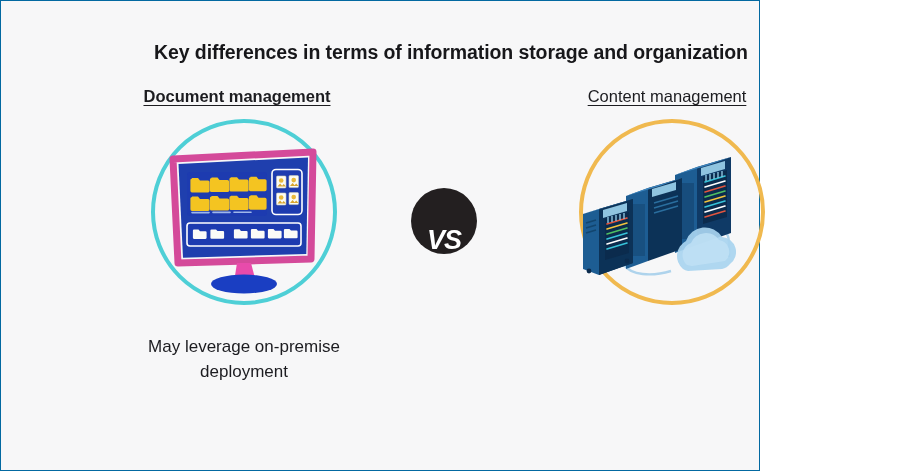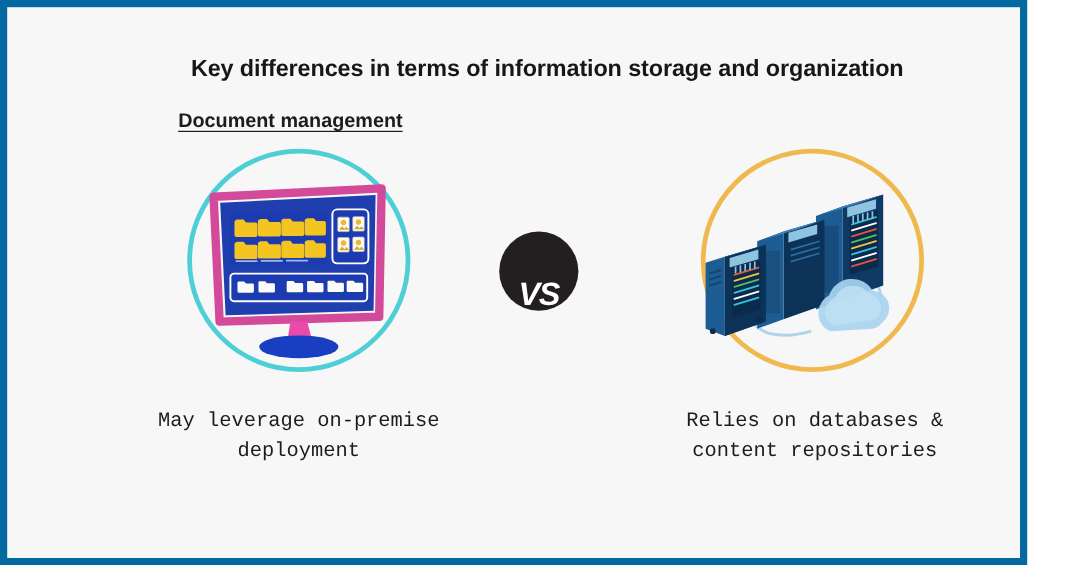--- a/index.html
+++ b/index.html
@@ -9,25 +9,25 @@
   }
   body {
     width: 900px;
     height: 471px;
     overflow: hidden;
     font-family: "Liberation Sans", sans-serif;
   }
 
   #infographic {
     position: relative;
-    width: 856px;
+    width: 760px;
     height: 471px;
     box-sizing: border-box;
     background: #f7f7f8;
-    border: 6px solid #0369a1;
+    border: 1px solid #0369a1;
     padding-left: 28px;
   }
 
   
   .title {
     position: absolute;
     top: 40px;
     left: 0;
     width: 900px;
     text-align: center;
@@ -99,21 +99,20 @@
   }
 
   
   .caption {
     position: absolute;
     top: 334px;
     font-size: 17px;
     line-height: 1.45;
     color: #1c1c20;
     text-align: center;
-    font-family: Liberation Mono, monospace;
   }
   .caption.left  { left: 103px; width: 280px; }
   .caption.right { left: 533px; width: 280px; }
 </style>
 </head>
 <body>
 
 <div id="infographic">
 
   <div class="title">Key differences in terms of information storage and organization</div>
@@ -192,20 +191,21 @@
       </svg>
     </div>
   </div>
 
   <div class="caption left">May leverage on-premise deployment</div>
 
   <div class="vs-badge">
     <span>VS</span>
   </div>
 
+  <div class="col-head right">Content management</div>
 
   <div class="circle-wrap right">
     <div class="ring gold"></div>
     <div class="illus">
       <svg viewBox="0 0 186 186" xmlns="http://www.w3.org/2000/svg">
 
         <g fill="none" stroke="#aed3ec" stroke-width="2.4">
           <path d="M45,146 C52,156 72,158 92,152"></path>
           <path d="M126,108 C142,106 150,112 150,124 L150,138"></path>
         </g>
@@ -308,15 +308,14 @@
           <path d="M108,146
                    a13,13 0 0 1 4,-22
                    a16,16 0 0 1 28,-3
                    a12,12 0 0 1 6,21
                    l-33,5 z" fill="#bfe0f5" opacity="0.85"></path>
         </g>
       </svg>
     </div>
   </div>
 
-  <div class="caption right">Relies on  databases &amp; content repositories</div>
 
 </div>
 
 </body></html>

